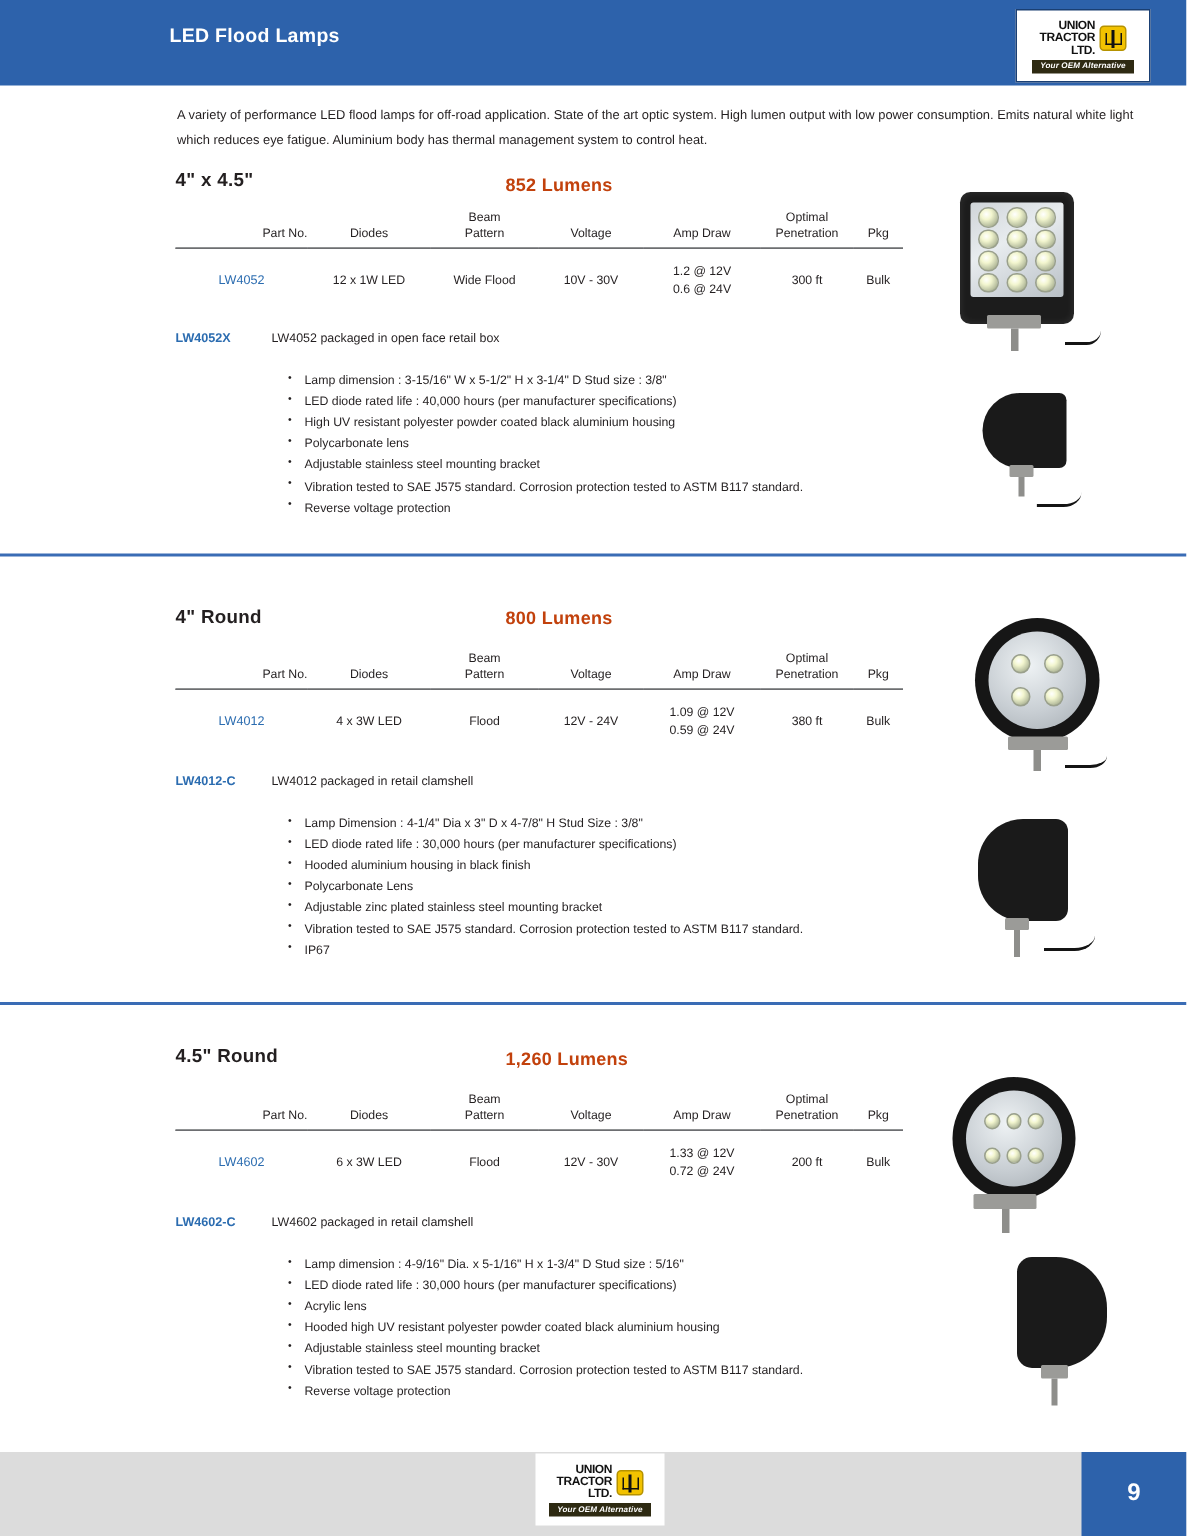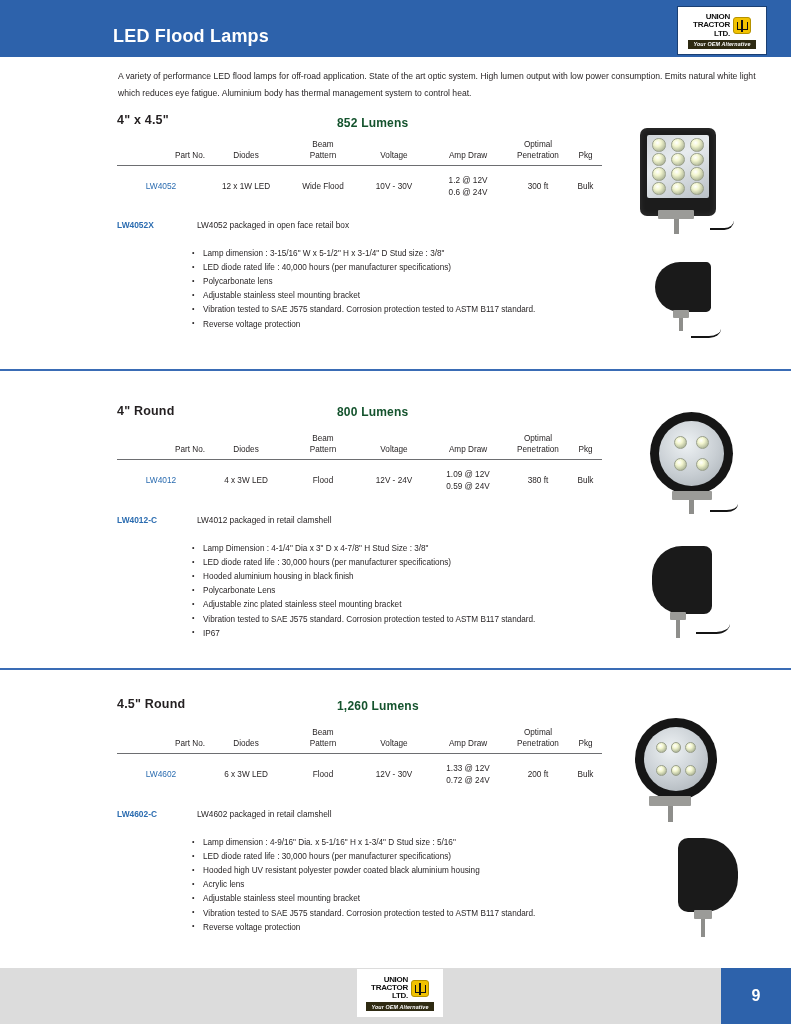--- a/index.html
+++ b/index.html
@@ -18,22 +18,22 @@
 
   
   .header-bar {
     position: absolute;
     left: 0; top: 0;
     width: 791px; height: 57px;
     background: #2d62ab;
   }
   .header-title {
     position: absolute;
-    left: 113px; top: 26px;
-    font-size: 18px;
+    left: 113px; top: 16px;
+    font-size: 13px;
     font-weight: bold;
     color: #ffffff;
     letter-spacing: 0.2px;
   }
   .header-logo {
     position: absolute;
     left: 677px; top: 6px;
     width: 90px; height: 49px;
     background: #ffffff;
     border: 1px solid #1a3f73;
@@ -125,21 +125,21 @@
     font-size: 12.5px;
     font-weight: bold;
     color: #231f20;
     letter-spacing: 0.2px;
   }
   .sec-lumens {
     position: absolute;
     left: 337px;
     font-size: 12px;
     font-weight: bold;
-    color: #14532d;
+    color: #c2410c;
     letter-spacing: 0.2px;
   }
 
   
   .spec-table {
     position: absolute;
     left: 117px;
     width: 485px;
     border-collapse: collapse;
     font-size: 8.2px;
@@ -175,21 +175,21 @@
 
   
   .retail-line {
     position: absolute;
     left: 117px;
     font-size: 8.3px;
     color: #231f20;
   }
   .retail-line .rcode {
     display: inline-block;
-    width: 80px;
+    width: 64px;
     color: #2b6cb0;
     font-weight: bold;
     font-size: 8.4px;
   }
 
   
   .bullets {
     position: absolute;
     left: 192px;
     margin: 0;
@@ -369,20 +369,21 @@
   </tbody>
 </table>
 
 <div class="retail-line" style="top:220px">
   <span class="rcode">LW4052X</span><span>LW4052 packaged in open face retail box</span>
 </div>
 
 <ul class="bullets" style="top:247px">
   <li>Lamp dimension : 3-15/16" W x 5-1/2" H x 3-1/4" D    Stud size : 3/8"</li>
   <li>LED diode rated life : 40,000 hours (per manufacturer specifications)</li>
+  <li>High UV resistant polyester powder coated black aluminium housing</li>
   <li>Polycarbonate lens</li>
   <li>Adjustable stainless steel mounting bracket</li>
   <li>Vibration tested to SAE J575 standard.   Corrosion protection tested to ASTM B117 standard.</li>
   <li>Reverse voltage protection</li>
 </ul>
 
 <div class="photo" style="left:640px; top:128px;">
   <div class="lamp-rect" style="width:76px;height:88px;">
     <div class="face">
       <div class="led"></div>
@@ -522,22 +523,22 @@
   </tbody>
 </table>
 
 <div class="retail-line" style="top:809px">
   <span class="rcode">LW4602-C</span><span>LW4602 packaged in retail clamshell</span>
 </div>
 
 <ul class="bullets" style="top:836px">
   <li>Lamp dimension : 4-9/16" Dia. x 5-1/16" H x 1-3/4" D    Stud size : 5/16"</li>
   <li>LED diode rated life : 30,000 hours (per manufacturer specifications)</li>
+  <li>Acrylic lens</li>
   <li>Hooded high UV resistant polyester powder coated black aluminium housing</li>
-  <li>Acrylic lens</li>
   <li>Adjustable stainless steel mounting bracket</li>
   <li>Vibration tested to SAE J575 standard.   Corrosion protection tested to ASTM B117 standard.</li>
   <li>Reverse voltage protection</li>
 </ul>
 
 <div class="photo" style="left:635px; top:718px;">
   <div class="lamp-round six" style="width:82px;height:82px;">
     <div class="rface">
       <div class="led" style="width:74%"></div>
         <div class="led" style="width:74%"></div>

